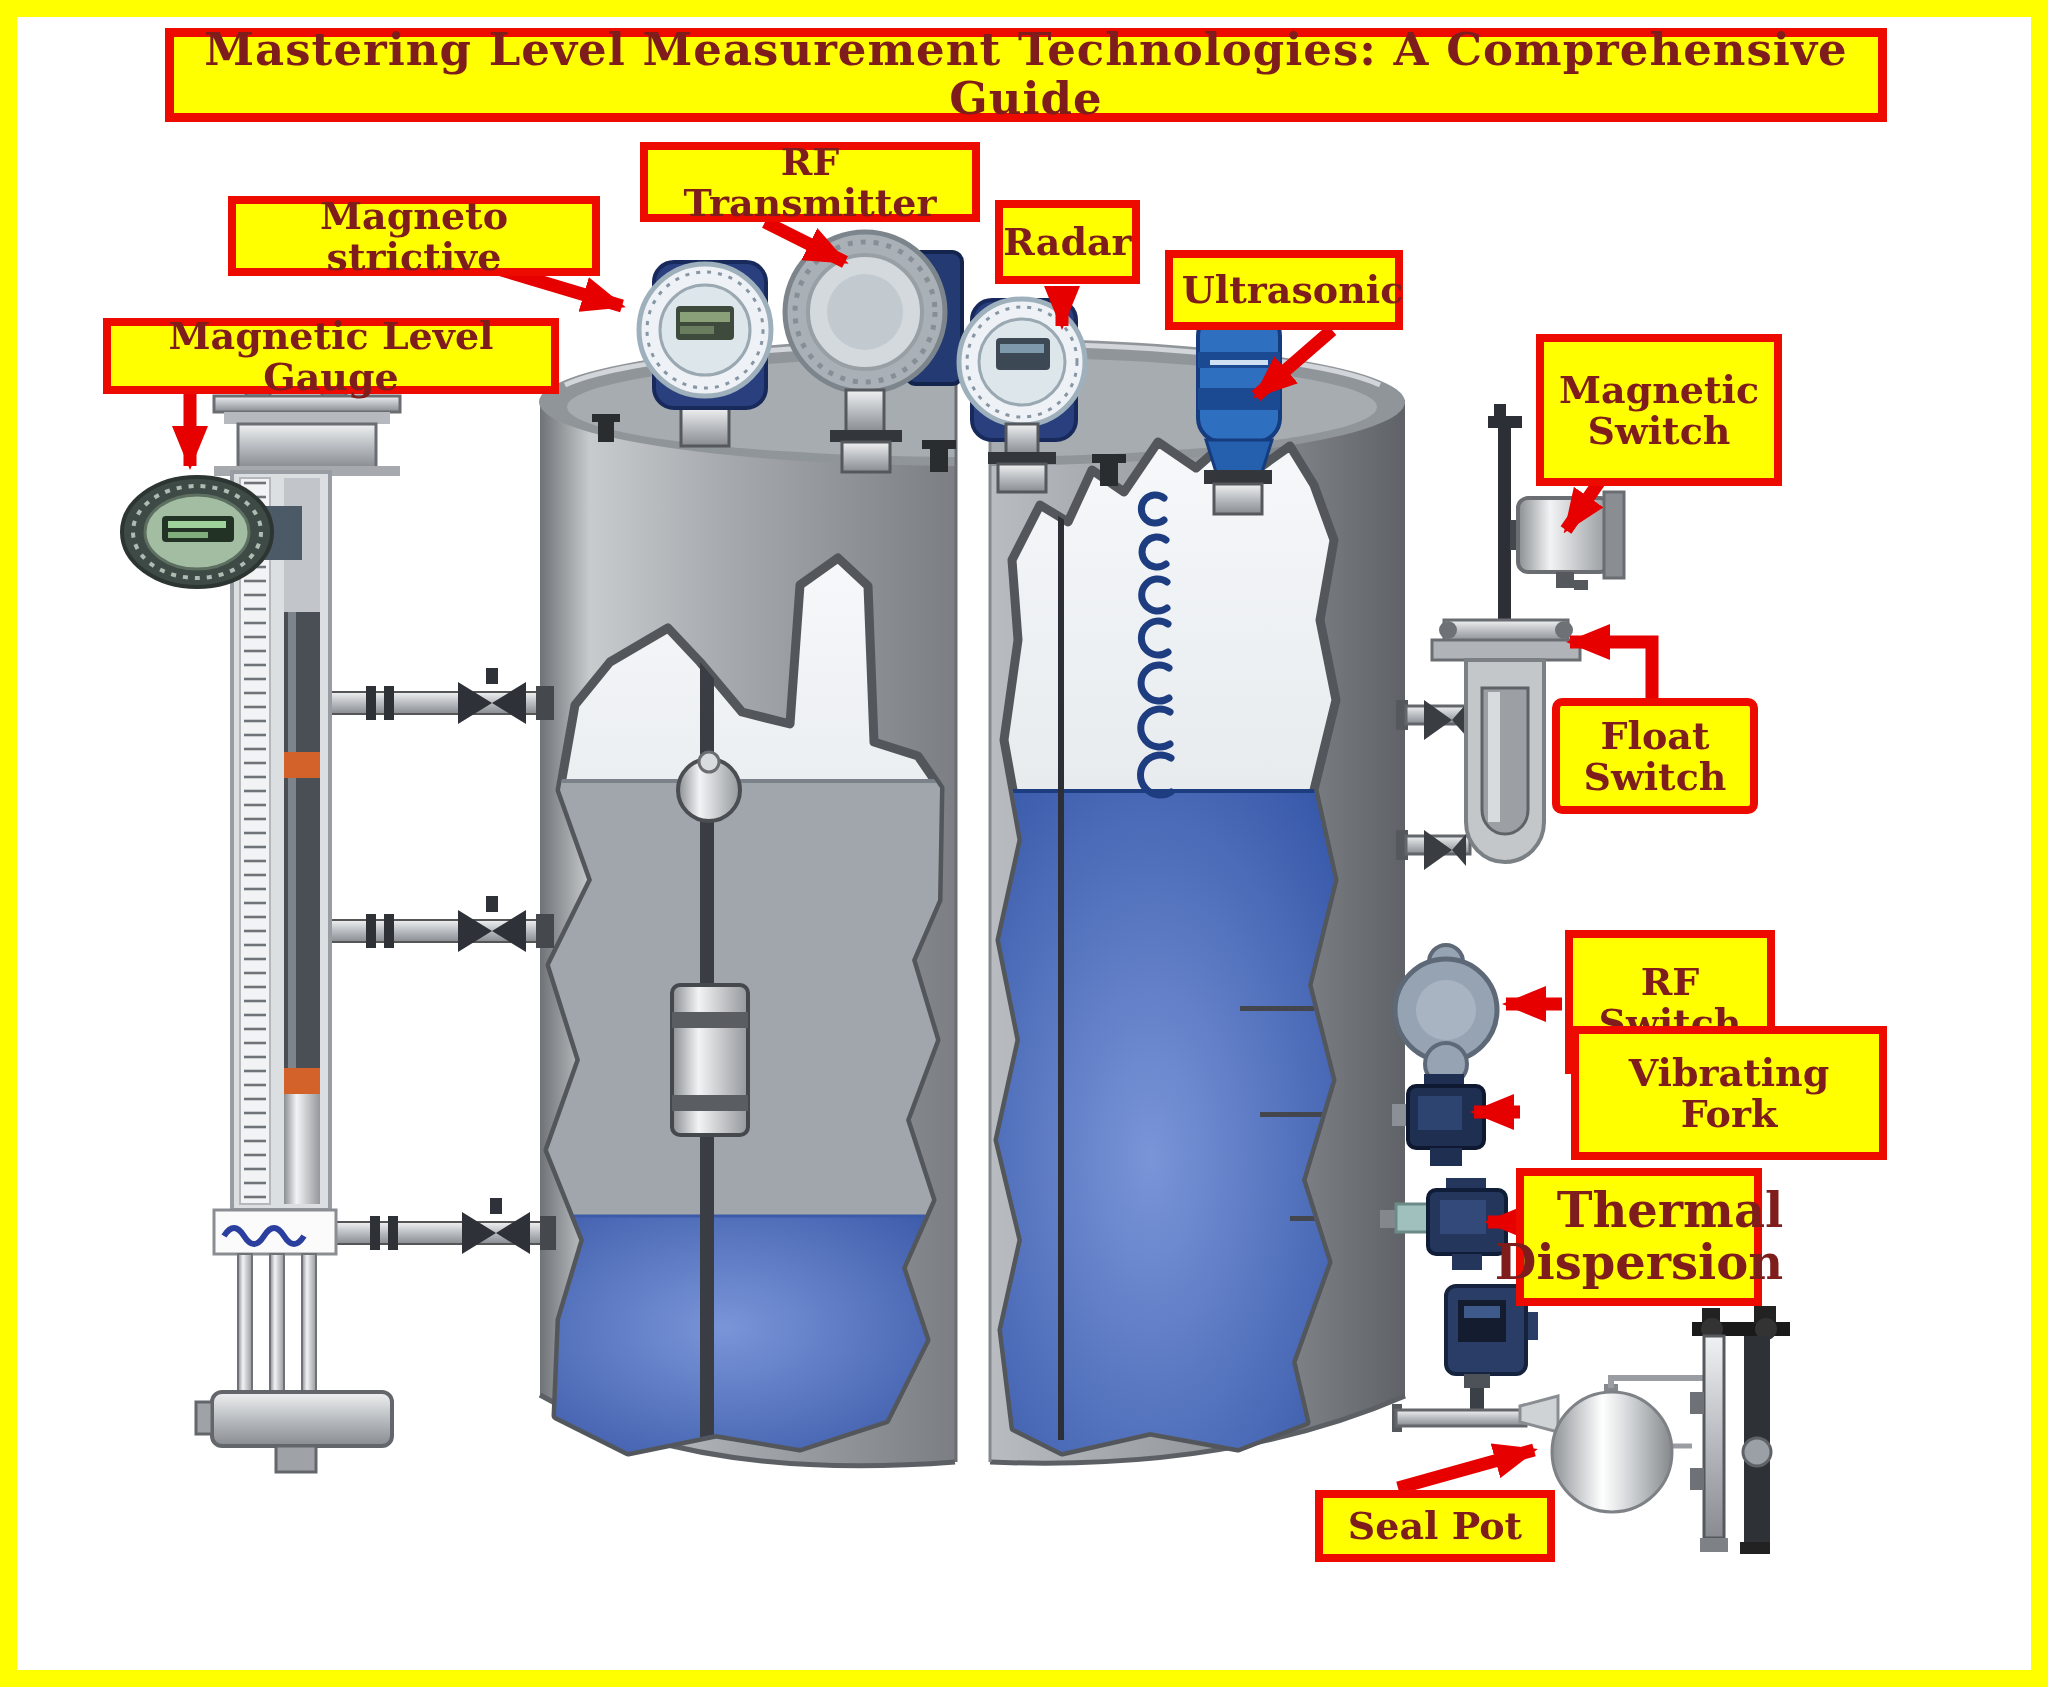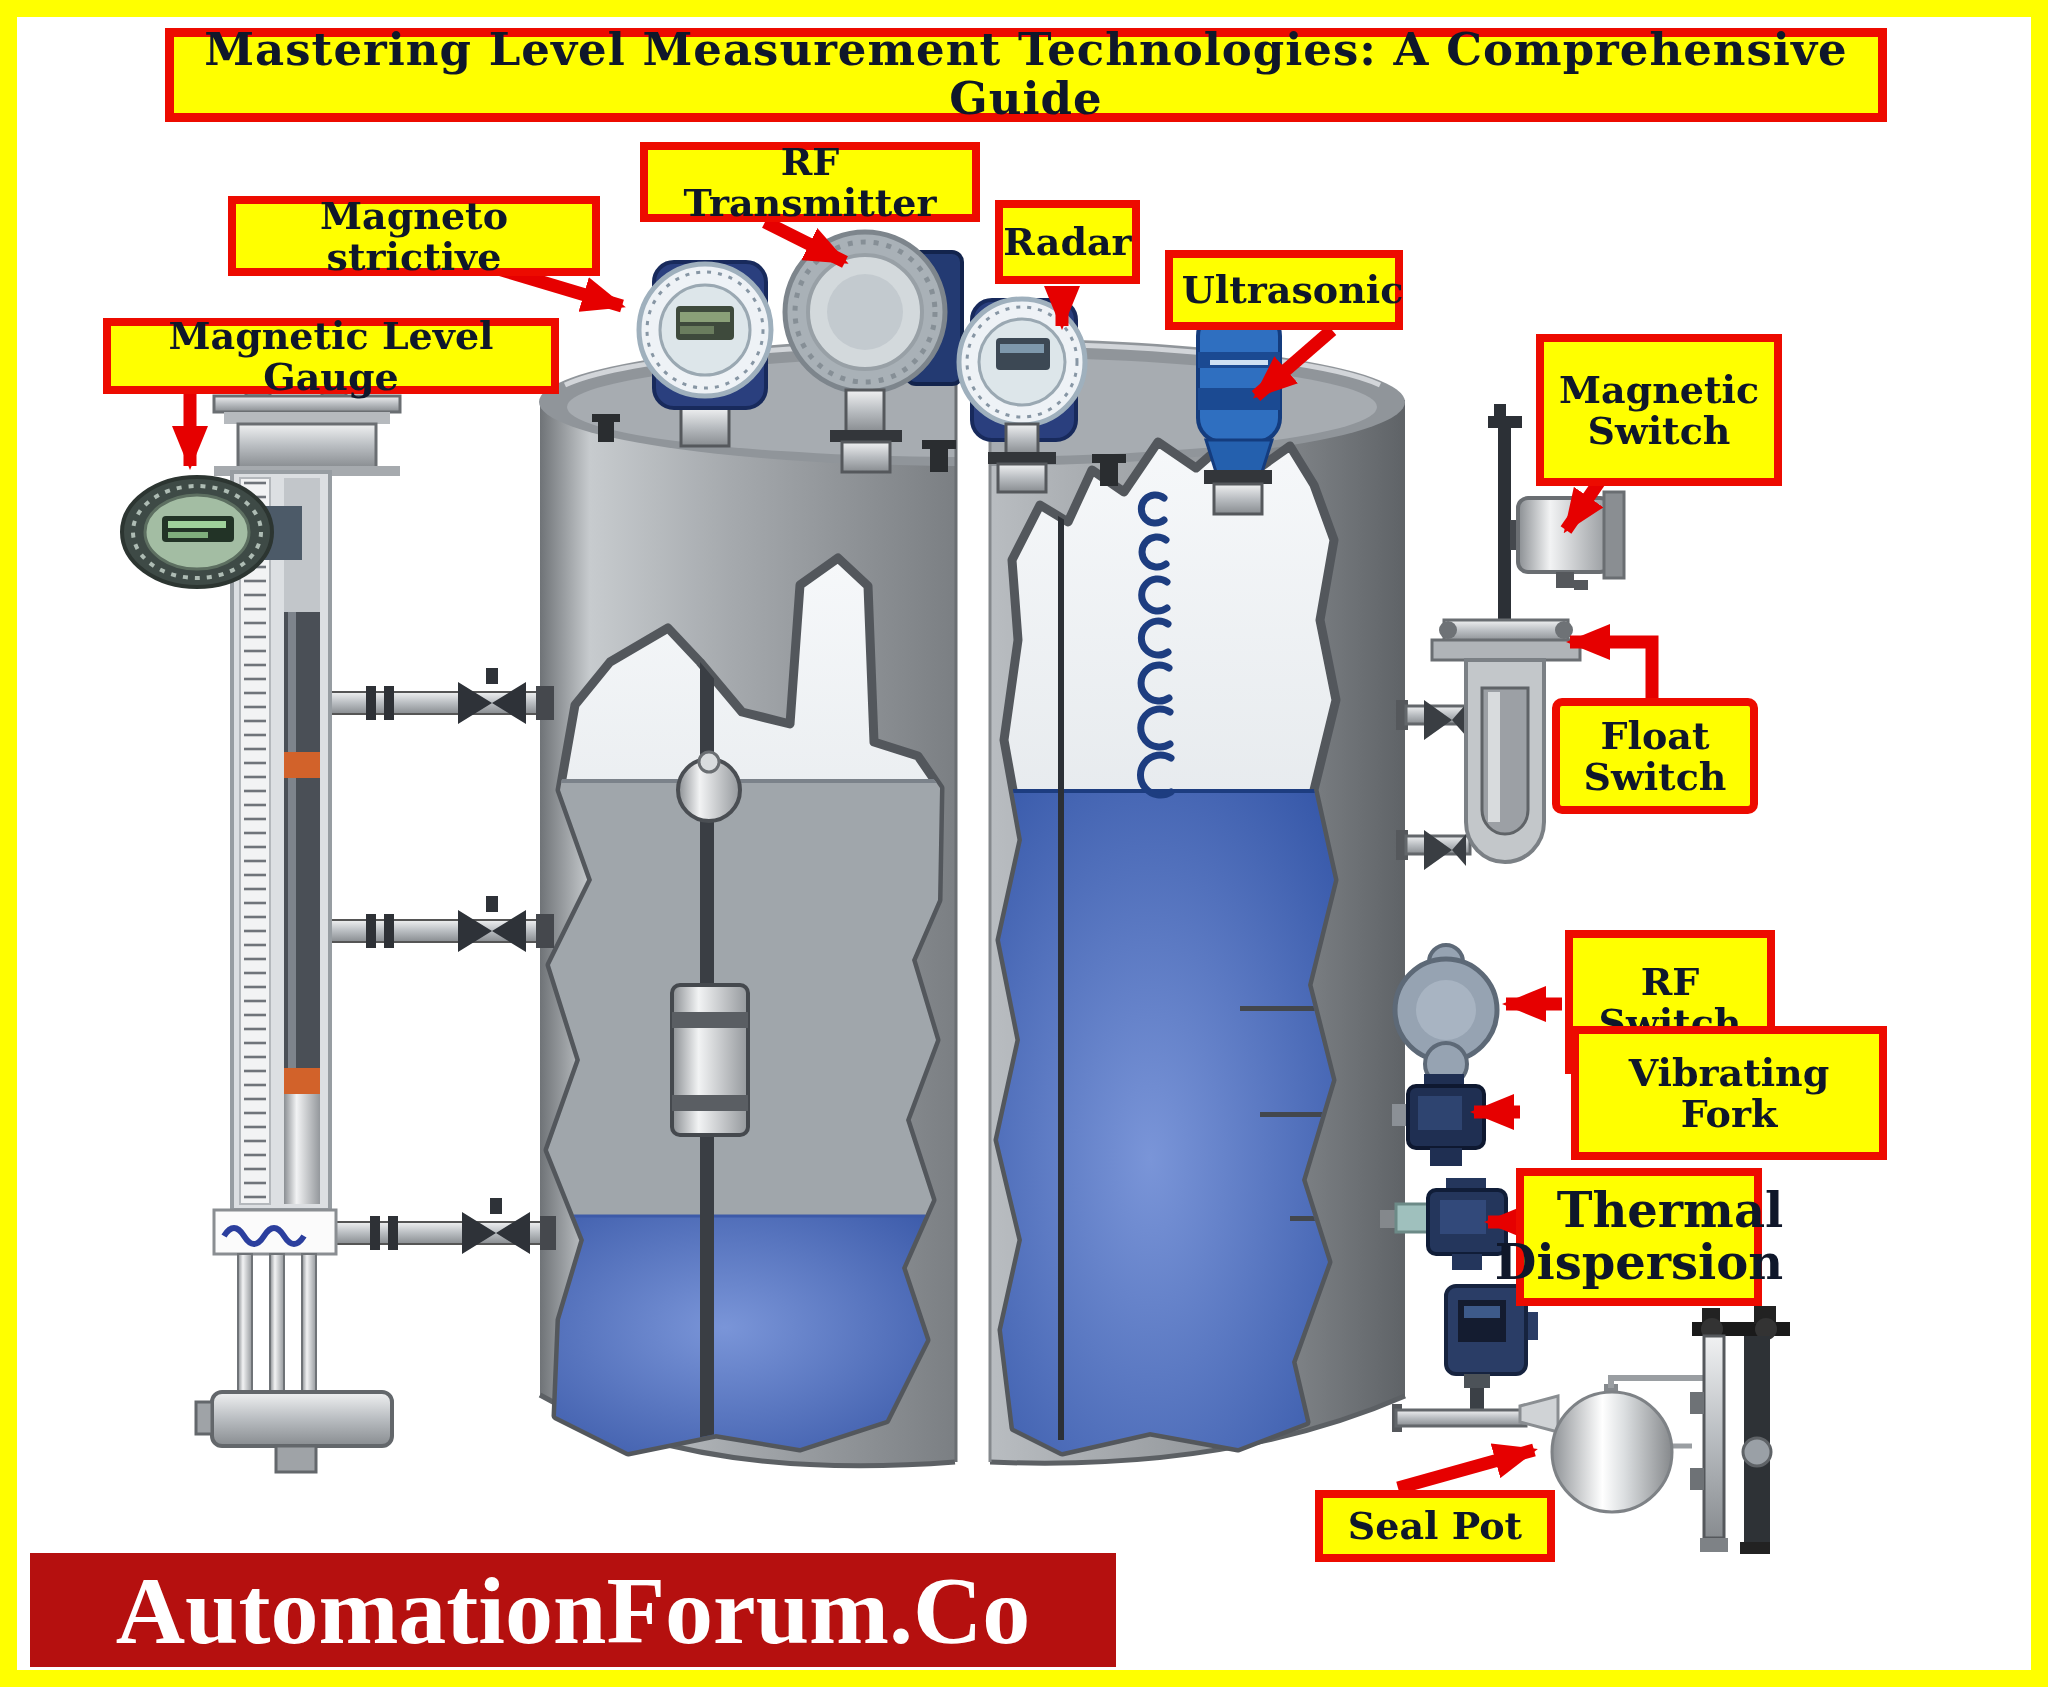--- a/index.html
+++ b/index.html
@@ -4,21 +4,21 @@
 <style>
   html,body{margin:0;padding:0;background:#ffffff;}
   .canvas{
     position:relative;width:2048px;height:1687px;background:#ffffff;
     overflow:hidden;box-shadow:inset 0 0 0 17px #ffff00;
     font-family:"DejaVu Serif",serif;
   }
   .canvas > svg{position:absolute;left:0;top:0;z-index:1;}
   .label{
     position:absolute;box-sizing:border-box;z-index:5;
-    background:#ffff00;border:8px solid #ed0b00;color:#0f172a;
+    background:#ffff00;border:8px solid #ed0b00;color:#7f1d1d;
     font-weight:700;display:flex;align-items:center;justify-content:center;
     text-align:center;white-space:pre-line;line-height:1.08;
     font-family:"DejaVu Serif",serif;
   }
   .title-box{border-width:9px;letter-spacing:1px;}
   .brand{
     position:absolute;box-sizing:border-box;z-index:5;
     display:flex;align-items:center;justify-content:center;
     font-family:"Liberation Serif",serif;font-weight:700;
   }
@@ -381,15 +381,14 @@
 Switch</div>
 
   <div class="label" style="left:1524px;top:1026px;width:316px;height:134px;font-size:38px;margin-left:47px;">Vibrating
 Fork</div>
 
   <div class="label" style="left:1516px;top:1168px;width:246px;height:138px;font-size:48px;text-align:right;">Thermal
 Dispersion</div>
 
   <div class="label" style="left:1315px;top:1490px;width:240px;height:72px;font-size:38px;">Seal Pot</div>
 
-  <div class="brand" style="left:30px;top:1553px;width:1086px;height:114px;background:#b5100f;color:#ffffff;font-size:96px;">AutomationForum.Co</div>
 
 </div>
 
 </body></html>

